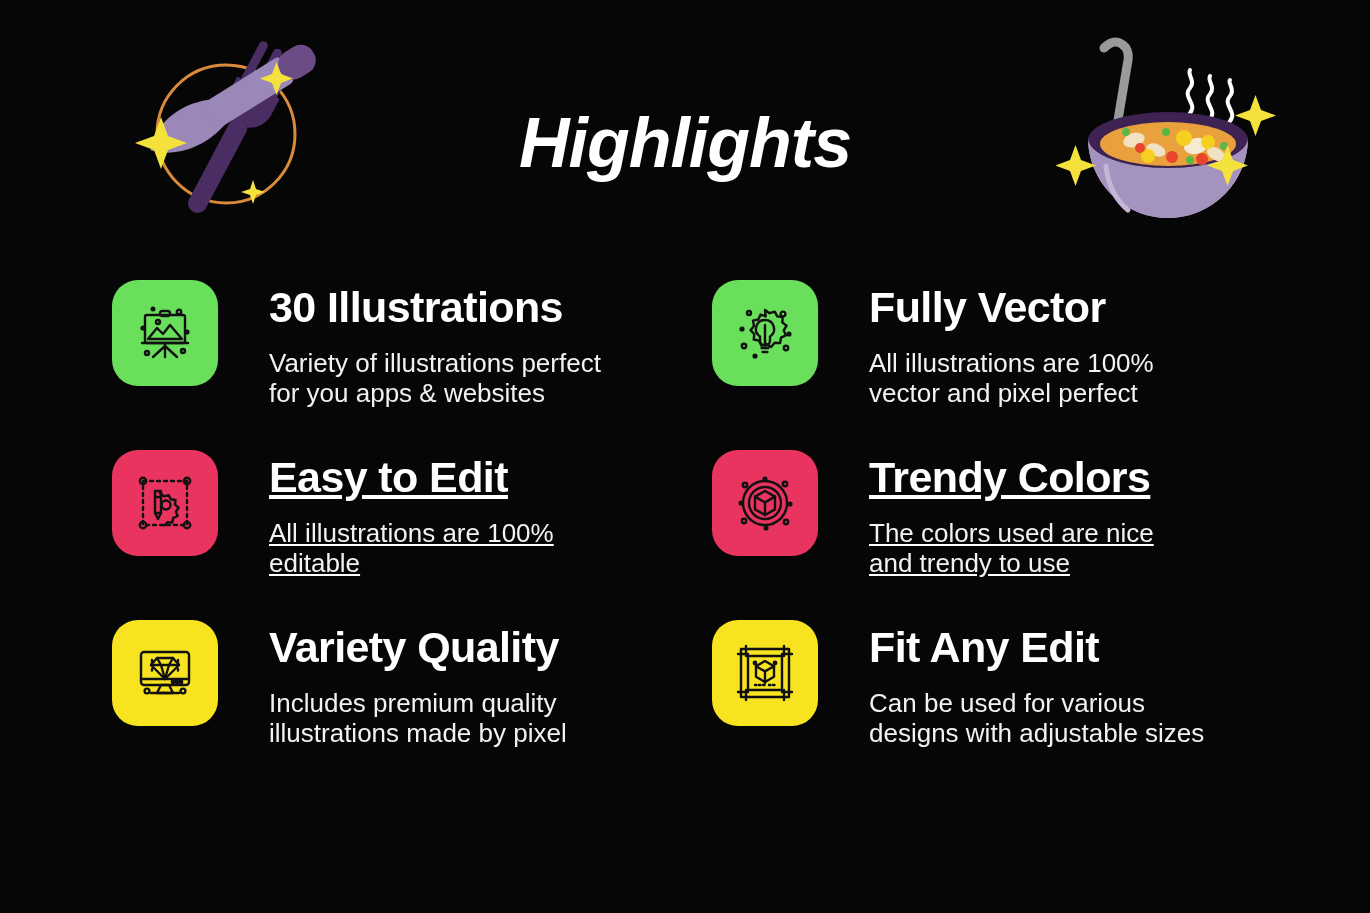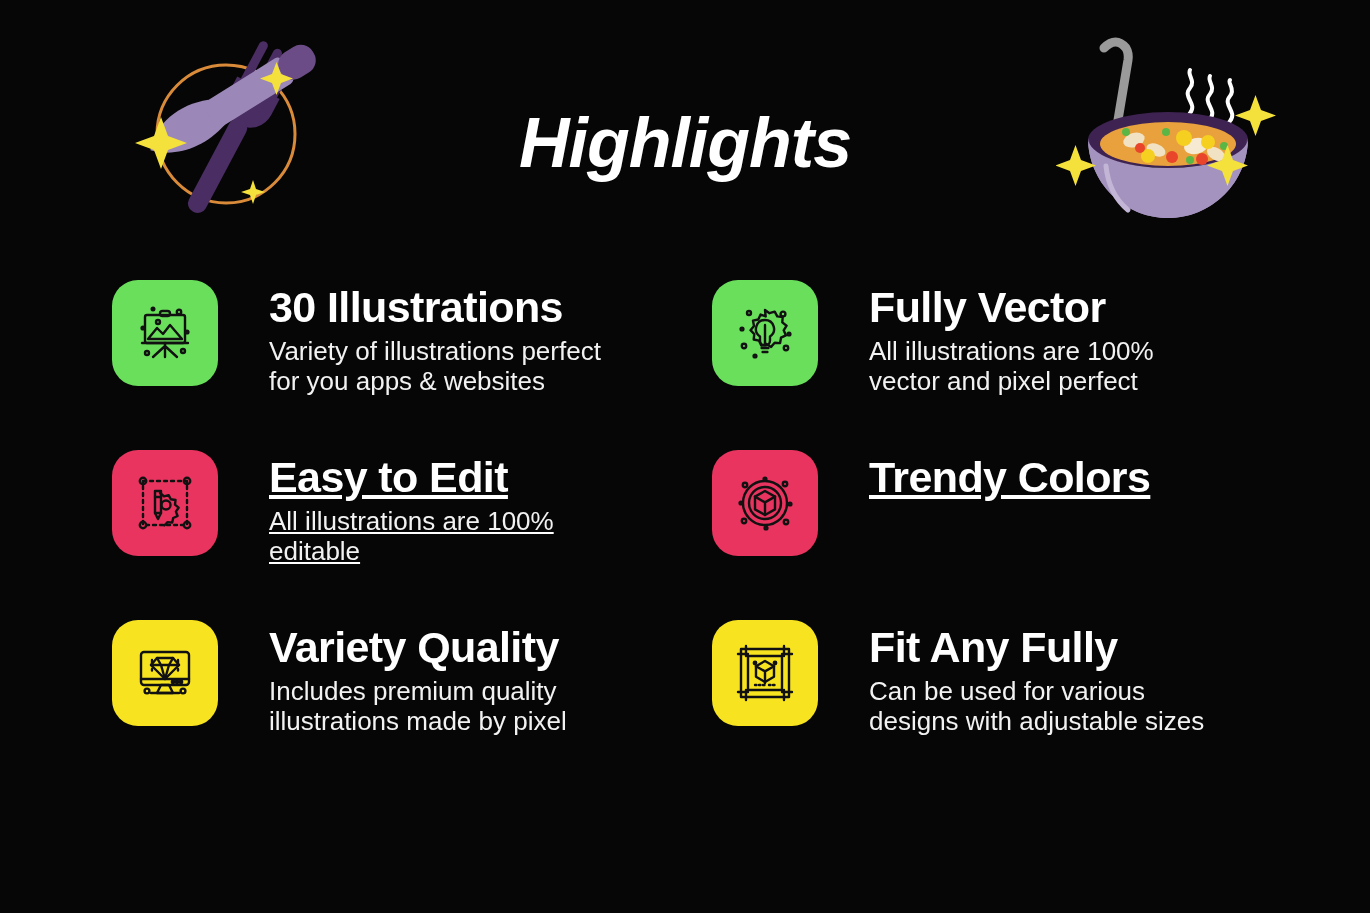--- a/index.html
+++ b/index.html
@@ -83,21 +83,21 @@
   }
   .feature-title {
     font-size: 43px;
     line-height: 50px;
     font-weight: 700;
     letter-spacing: -0.6px;
     color: #ffffff;
     white-space: nowrap;
   }
   .feature-desc {
-    margin-top: 4px;
+    margin-top: 16px;
     font-size: 26px;
     line-height: 30px;
     font-weight: 400;
     color: #f2f2f2;
     white-space: pre-line;
   }
 </style>
 </head>
 <body>
 
@@ -265,20 +265,22 @@
             <circle cx="53" cy="51" r="2.2"></circle>
             <circle cx="32" cy="8" r="1.4"></circle>
             <circle cx="8" cy="32" r="1.4"></circle>
             <circle cx="57" cy="33" r="1.4"></circle>
             <circle cx="33" cy="57" r="1.4"></circle>
           </svg>
         </span>
       </div>
       <div class="feature-text">
         <div class="feature-title">Trendy Colors</div>
+        <div class="feature-desc">The colors used are nice
+and trendy to use</div>
       </div>
     </div>
 
     <div class="feature col-left row-3">
       <div class="tile" style="background:#F7E320">
         <span>
           <svg width="64" height="64" viewBox="0 0 64 64" fill="none" stroke="#111111" stroke-width="2.4" stroke-linecap="round" stroke-linejoin="round" xmlns="http://www.w3.org/2000/svg">
             <rect x="8" y="11" width="48" height="33" rx="3"></rect>
             <path d="M8 38 h48"></path>
             <path d="M24 17 h16 l6 7 l-14 14 l-14 -14 z"></path>
@@ -312,20 +314,20 @@
             <path d="M5 13 h10 M49 13 h10 M5 51 h10 M49 51 h10"></path>
             <path d="M32 20 l9 5.2 v10.6 l-9 5.2 l-9 -5.2 v-10.6 z"></path>
             <path d="M23 25.2 l9 5.2 l9 -5.2 M32 30.4 v11.6"></path>
             <circle cx="22" cy="22" r="1.2"></circle>
             <circle cx="42" cy="22" r="1.2"></circle>
             <path d="M22 44 h1.5 M26 44 h1.5 M30 44 h1.5 M36 44 h1.5 M40 44 h1.5"></path>
           </svg>
         </span>
       </div>
       <div class="feature-text">
-        <div class="feature-title">Fit Any Fully</div>
+        <div class="feature-title">Fit Any Edit</div>
         <div class="feature-desc">Can be used for various
 designs with adjustable sizes</div>
       </div>
     </div>
 
   </div>
 </div>
 
 </body></html>

